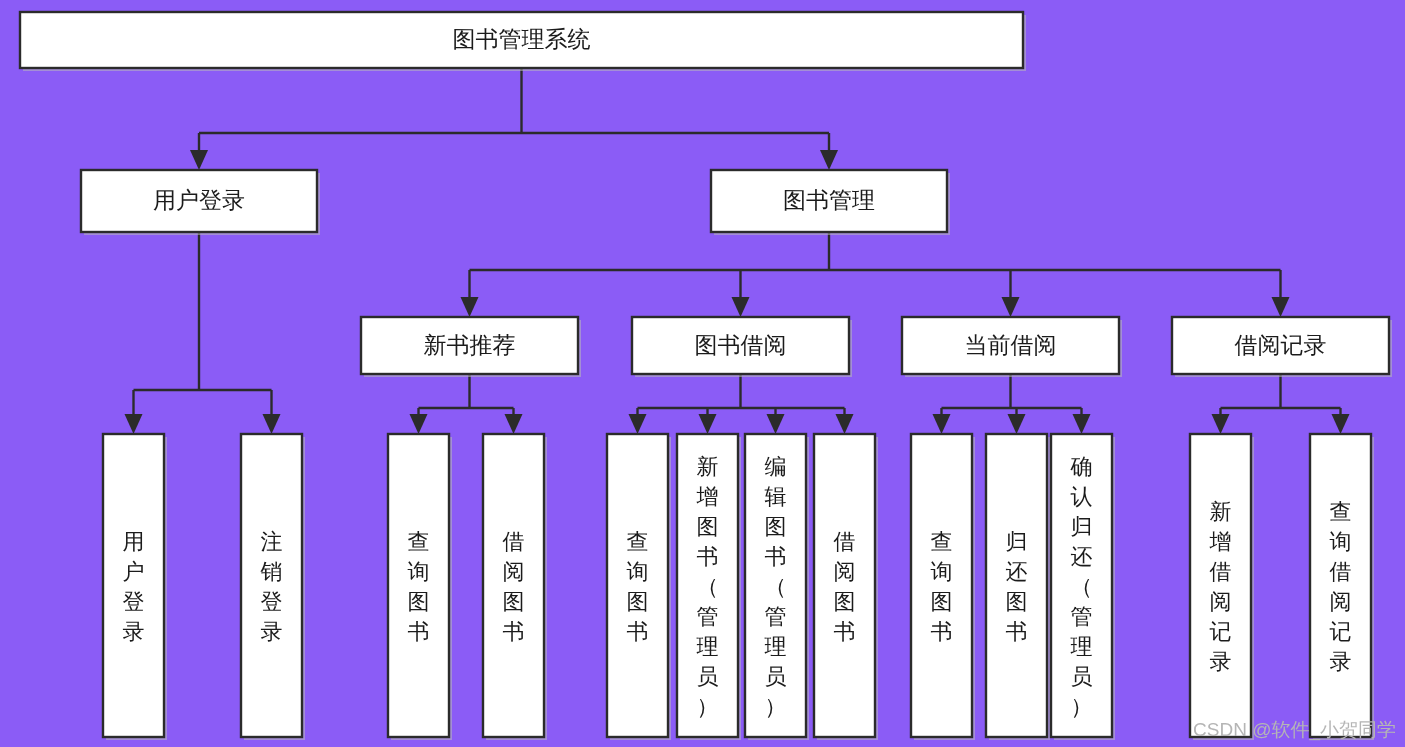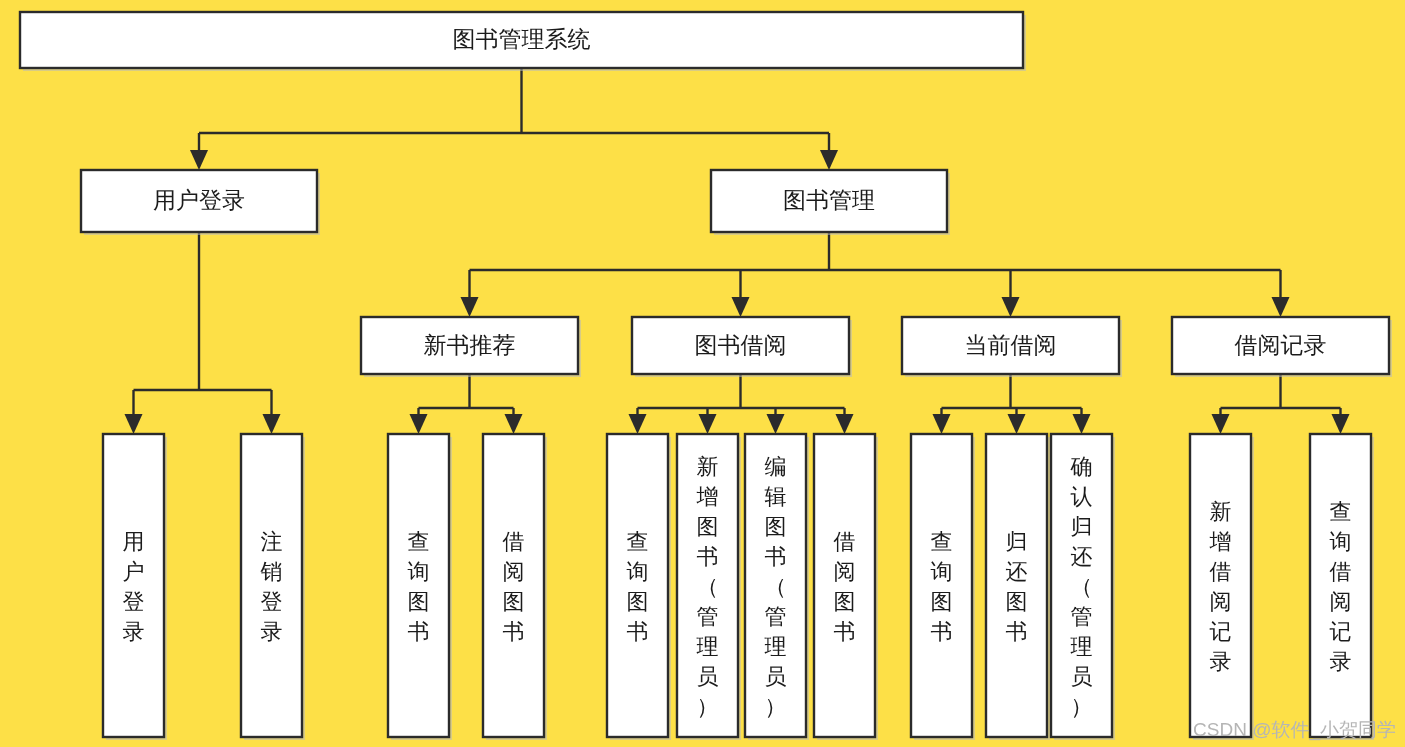--- a/index.html
+++ b/index.html
@@ -8,21 +8,21 @@
     padding: 0;
     background: #ffffff;
   }
   body {
     font-family: "Liberation Sans", "DejaVu Sans", sans-serif;
   }
   #diagram-root {
     position: relative;
     width: 1405px;
     height: 747px;
-    background: #fde047;
+    background: #8b5cf6;
     overflow: hidden;
   }
   svg#tree-svg {
     position: absolute;
     left: 0;
     top: 0;
     width: 1405px;
     height: 747px;
     display: block;
   }

